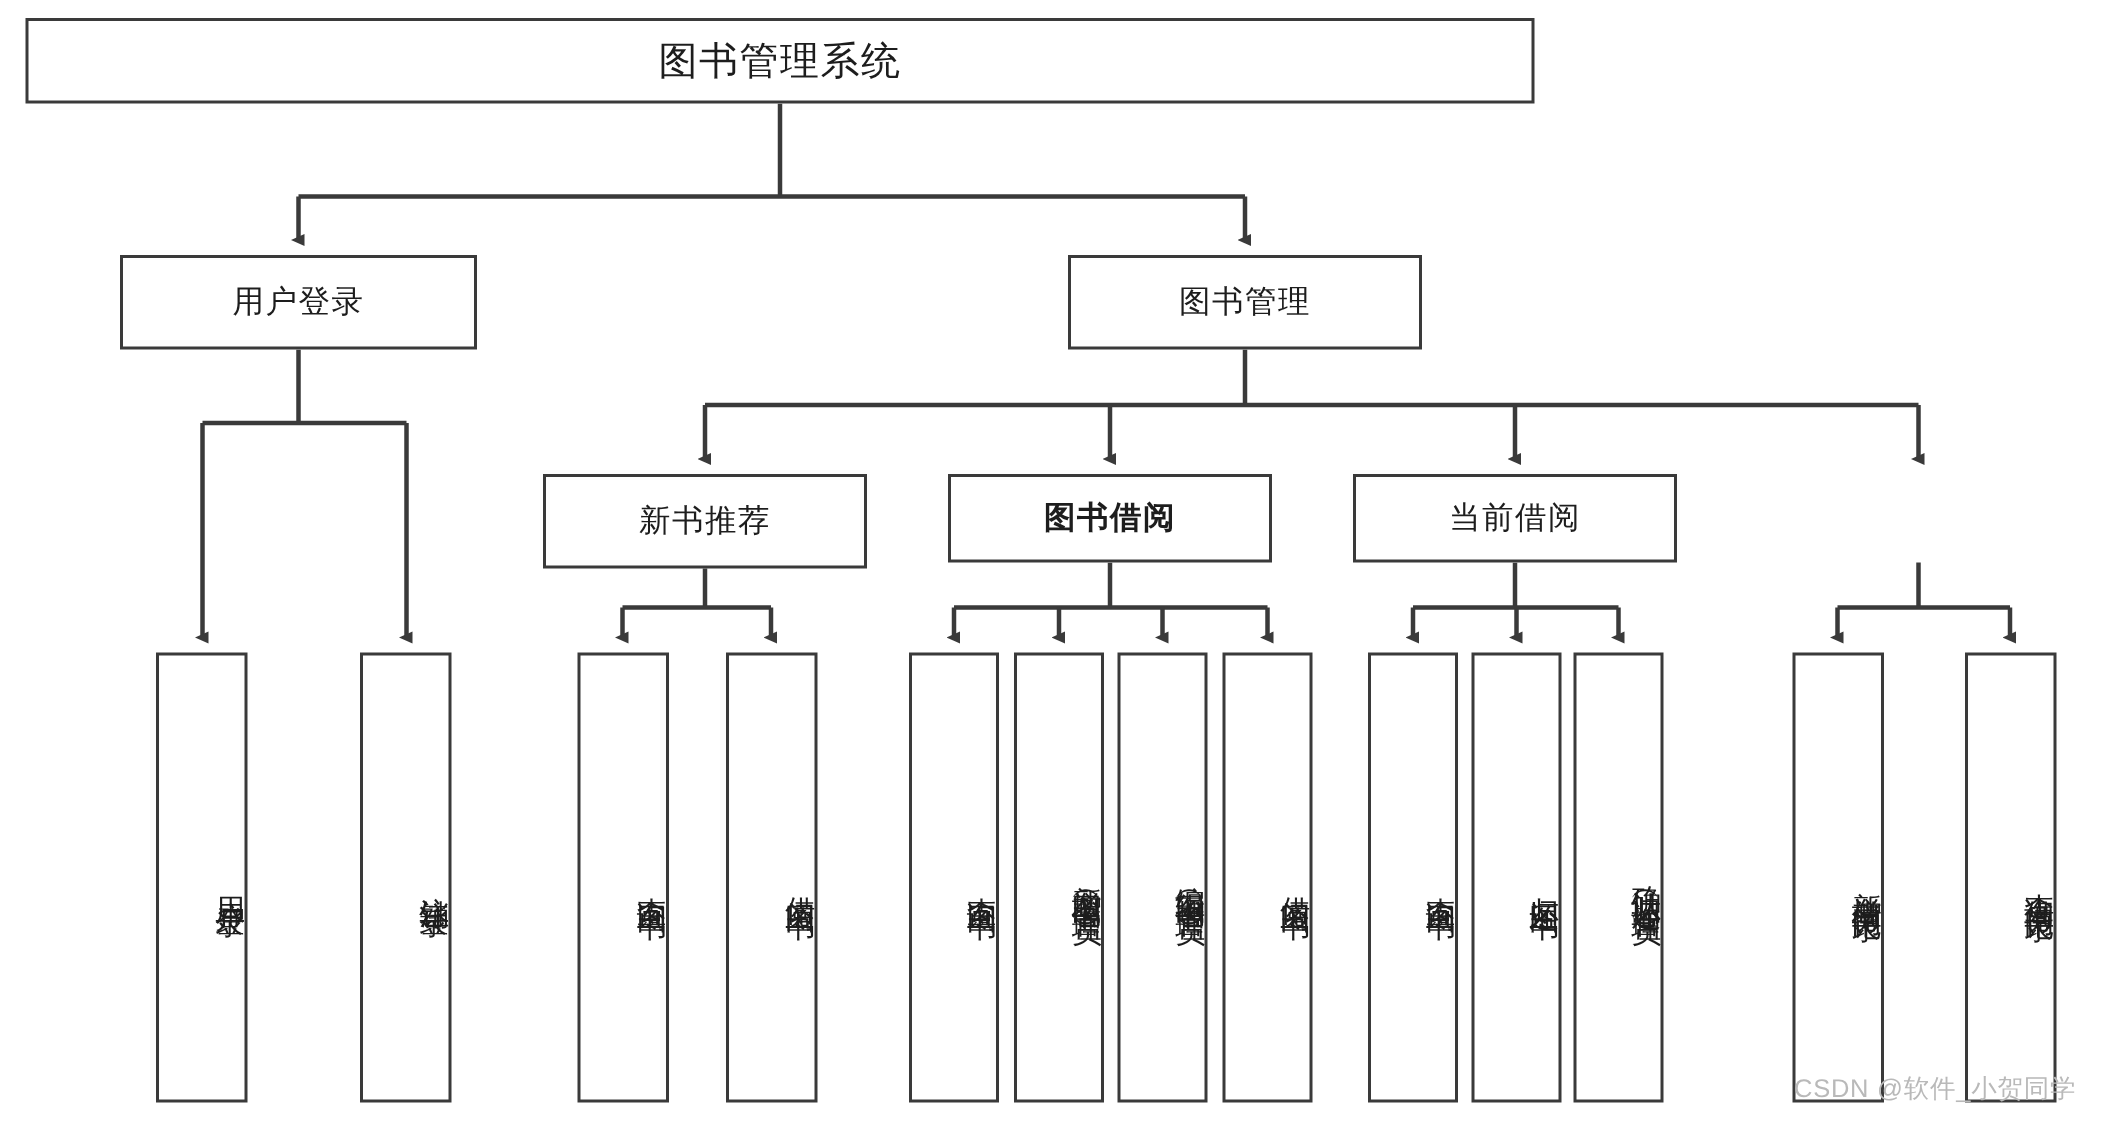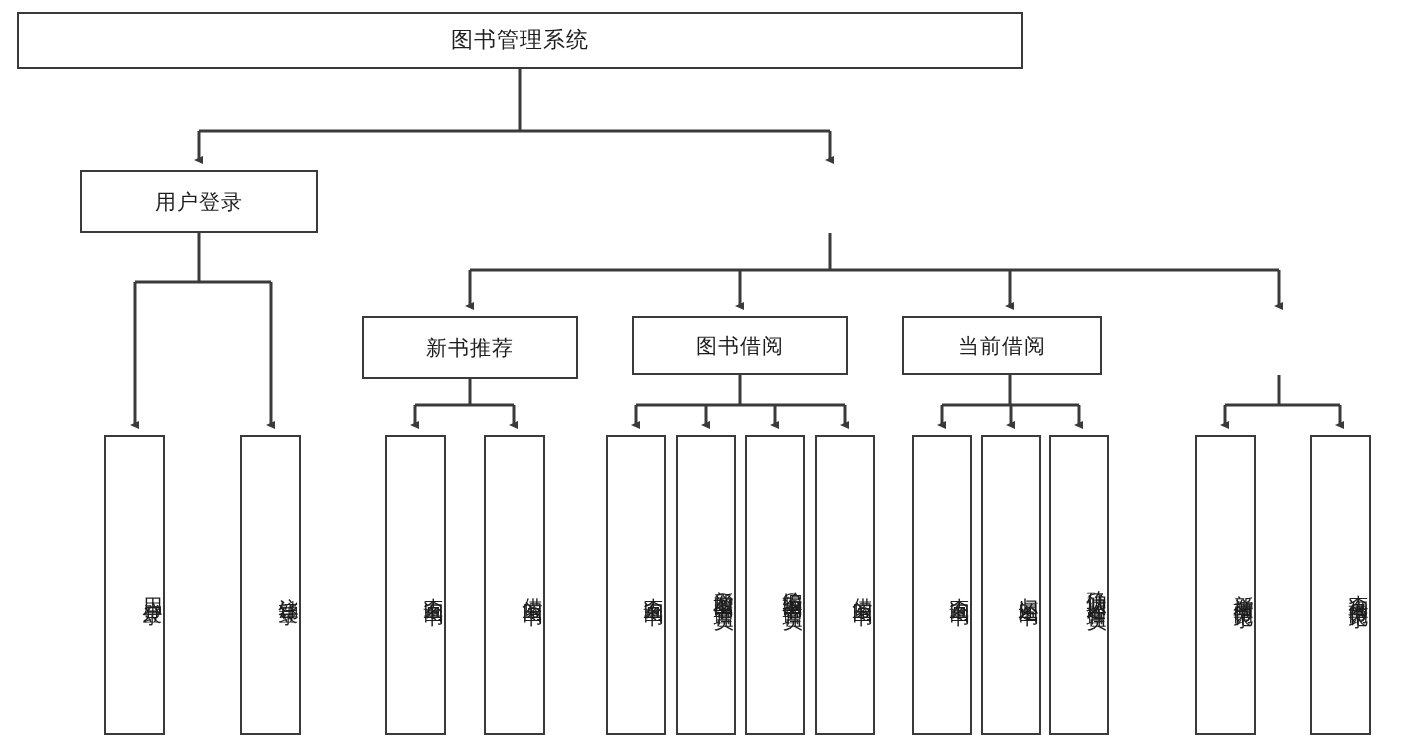--- a/index.html
+++ b/index.html
@@ -35,21 +35,21 @@
     align-items: center;
     justify-content: center;
     color: #1d1d1d;
   }
   .node.horiz {
     font-size: 21px;
     letter-spacing: 1px;
     line-height: 1.2;
   }
   .node.root {
-    font-size: 22px;
+    font-size: 26px;
   }
   .node.vert {
     writing-mode: vertical-rl;
     text-orientation: upright;
     font-size: 20px;
     letter-spacing: 3px;
     padding-top: 6px;
     align-items: flex-start;
     justify-content: center;
     line-height: 1.05;
@@ -123,28 +123,31 @@
     </g>
   </svg>
 
   <div class="node horiz root" style="left: 17px; top: 12px; width: 1006px; height: 57px;">
     <span>图书管理系统</span>
   </div>
 
   <div class="node horiz" style="left: 80px; top: 170px; width: 238px; height: 63px;">
     <span>用户登录</span>
   </div>
+  <div class="node horiz" style="left: 712px; top: 170px; width: 236px; height: 63px;">
+    <span>图书管理</span>
+  </div>
 
   <div class="node horiz" style="left: 362px; top: 316px; width: 216px; height: 63px;">
     <span>新书推荐</span>
   </div>
-  <div class="node horiz" style="left: 632px; top: 316px; width: 216px; height: 59px;">
+  <div class="node horiz" style="left: 632px; top: 316px; width: 216px; height: 59px; font-weight: bold;">
     <span>图书借阅</span>
   </div>
-  <div class="node horiz" style="left: 902px; top: 316px; width: 200px; height: 59px;">
+  <div class="node horiz" style="left: 902px; top: 316px; width: 216px; height: 59px;">
     <span>当前借阅</span>
   </div>
 
   <div class="node vert" style="left: 104px; top: 435px; width: 61px; height: 300px;">
     <span class="vtext">用户登录</span>
   </div>
   <div class="node vert" style="left: 240px; top: 435px; width: 61px; height: 300px;">
     <span class="vtext">注销登录</span>
   </div>
   <div class="node vert" style="left: 385px; top: 435px; width: 61px; height: 300px;">
@@ -174,14 +177,15 @@
   <div class="node vert" style="left: 1049px; top: 435px; width: 60px; height: 300px;">
     <span class="vtext">确认归还（管理员）</span>
   </div>
   <div class="node vert" style="left: 1195px; top: 435px; width: 61px; height: 300px;">
     <span class="vtext">新增借阅记录</span>
   </div>
   <div class="node vert" style="left: 1310px; top: 435px; width: 61px; height: 300px;">
     <span class="vtext">查询借阅记录</span>
   </div>
 
+  <div class="watermark" style="left: 1196px; top: 714px;">CSDN @软件_小贺同学</div>
 
 </div>
 
 </body></html>

